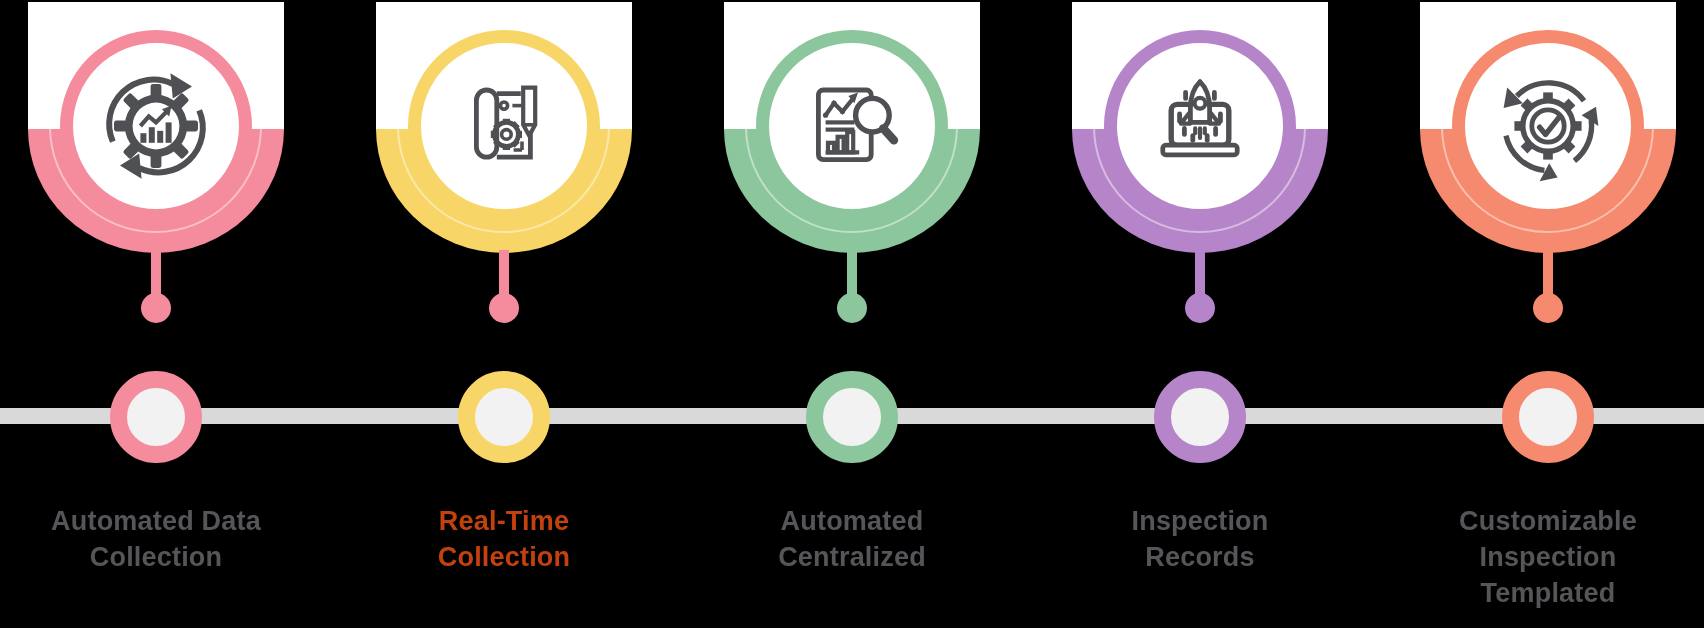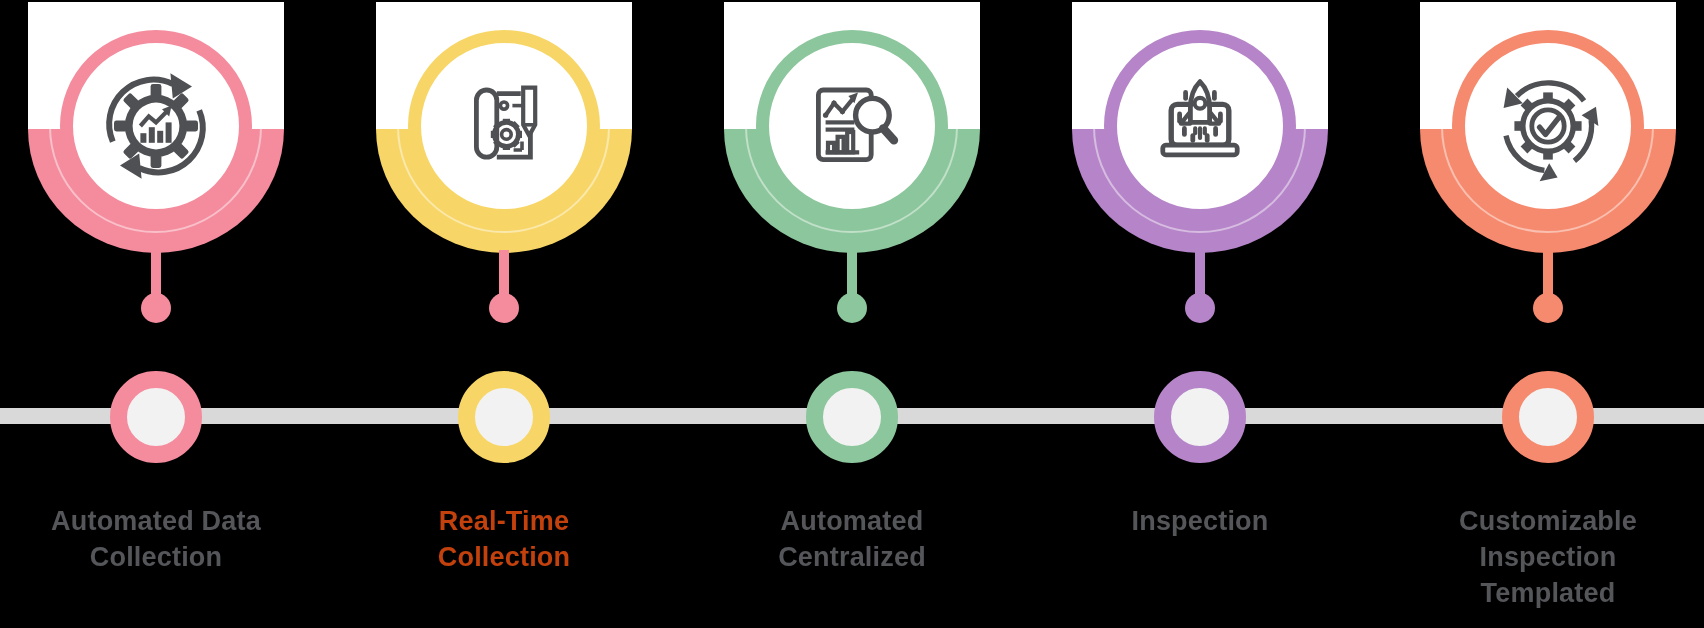--- a/index.html
+++ b/index.html
@@ -211,20 +211,21 @@
     <line x1="54" y1="52" x2="54" y2="56"></line>
   </g>
   <rect x="19" y="66" width="62" height="8" rx="2.5" fill="#ffffff" stroke="#4F5053" stroke-width="4"></rect>
 </svg></div>
     </div>
     <div class="stem"></div>
     <div class="stem-dot"></div>
     <div class="node" style="background: rgb(242, 242, 242);"></div>
     <div class="label" style="color: rgb(85, 86, 90);">
         <span>Inspection</span>
+        <span>Records</span>
       </div>
   </div>
     <div class="item" style="left: 1374px; --c: #F68A6E; --sc: #F68A6E;">
     <div class="banner-rect"></div>
     <div class="banner-disc"></div>
     <div class="faint-ring"></div>
     <div class="badge-circle">
       <div class="badge-icon">
 <svg viewBox="0 0 100 100">
   <g fill="none" stroke="#4F5053" stroke-width="4.5">

